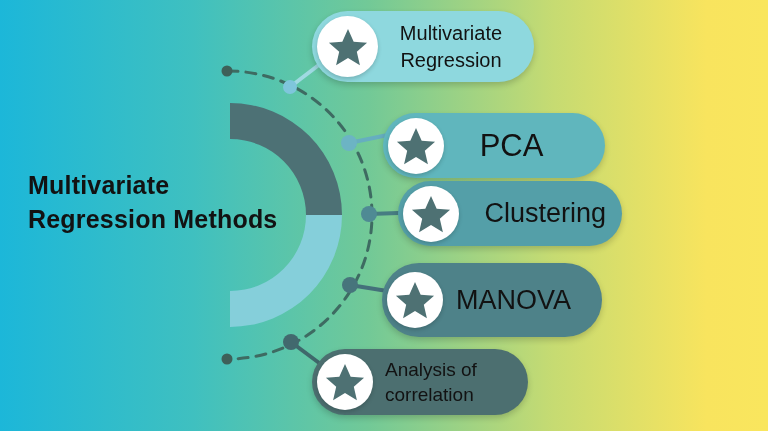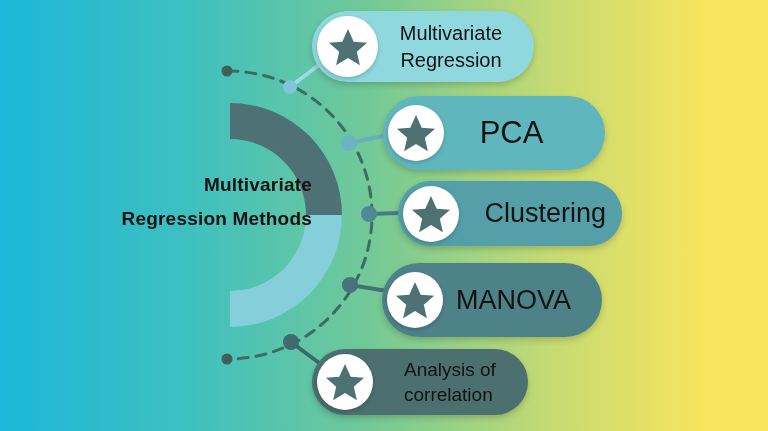--- a/index.html
+++ b/index.html
@@ -15,26 +15,26 @@
 
   svg.diagram-layer {
     position: absolute;
     left: 0; top: 0;
     width: 768px; height: 431px;
     display: block;
   }
 
   .main-title {
     position: absolute;
-    left: 20px;
+    left: 28px;
     top: 168px;
     width: 292px;
-    text-align: right;
+    text-align: left;
     font-weight: 800;
-    font-size: 19px;
+    font-size: 25px;
     line-height: 34px;
     color: #121212;
     letter-spacing: 0.2px;
   }
 
   .pill {
     position: absolute;
     display: flex;
     align-items: center;
     border-radius: 999px;
@@ -59,21 +59,21 @@
     flex: 1 1 auto;
     font-weight: 400;
     color: #121212;
     text-align: center;
   }
 
   .pill-1 { left: 312px; top: 11px;  width: 222px; height: 71px; }
   .pill-1 .icon-circle { width: 61px; height: 61px; }
   .pill-1 .pill-label { font-size: 20px; line-height: 27px; padding: 0 14px 0 4px; }
 
-  .pill-2 { left: 383px; top: 96px; width: 222px; height: 74px; }
+  .pill-2 { left: 383px; top: 113px; width: 222px; height: 65px; }
   .pill-2 .pill-label { font-size: 31px; padding-right: 26px; }
 
   .pill-3 { left: 398px; top: 181px; width: 224px; height: 65px; }
   .pill-3 .pill-label { font-size: 27px; padding-right: 16px; text-align: right; }
 
   .pill-4 { left: 382px; top: 263px; width: 220px; height: 74px; }
   .pill-4 .pill-label { font-size: 27px; padding-right: 18px; }
 
   .pill-5 { left: 312px; top: 349px; width: 216px; height: 66px; }
   .pill-5 .pill-label { font-size: 19px; line-height: 25px; text-align: left; padding-left: 12px; }
@@ -144,21 +144,21 @@
 
   <div class="pill pill-4" style="background: rgb(78, 130, 137);">
     <div class="icon-circle">
       <svg viewBox="0 0 24 24">
         <polygon points="12,2.2 15.1,9.1 22.4,9.7 16.8,14.6 18.5,22 12,18 5.5,22 7.2,14.6 1.6,9.7 8.9,9.1" fill="#4e7173"></polygon>
       </svg>
     </div>
     <div class="pill-label">MANOVA</div>
   </div>
 
-  <div class="pill pill-5" style="background: rgb(76, 111, 112); gap: 19px;">
+  <div class="pill pill-5" style="background: rgb(76, 111, 112);">
     <div class="icon-circle">
       <svg viewBox="0 0 24 24">
         <polygon points="12,2.2 15.1,9.1 22.4,9.7 16.8,14.6 18.5,22 12,18 5.5,22 7.2,14.6 1.6,9.7 8.9,9.1" fill="#4e7173"></polygon>
       </svg>
     </div>
     <div class="pill-label">Analysis of correlation</div>
   </div>
 
 </div>
 

